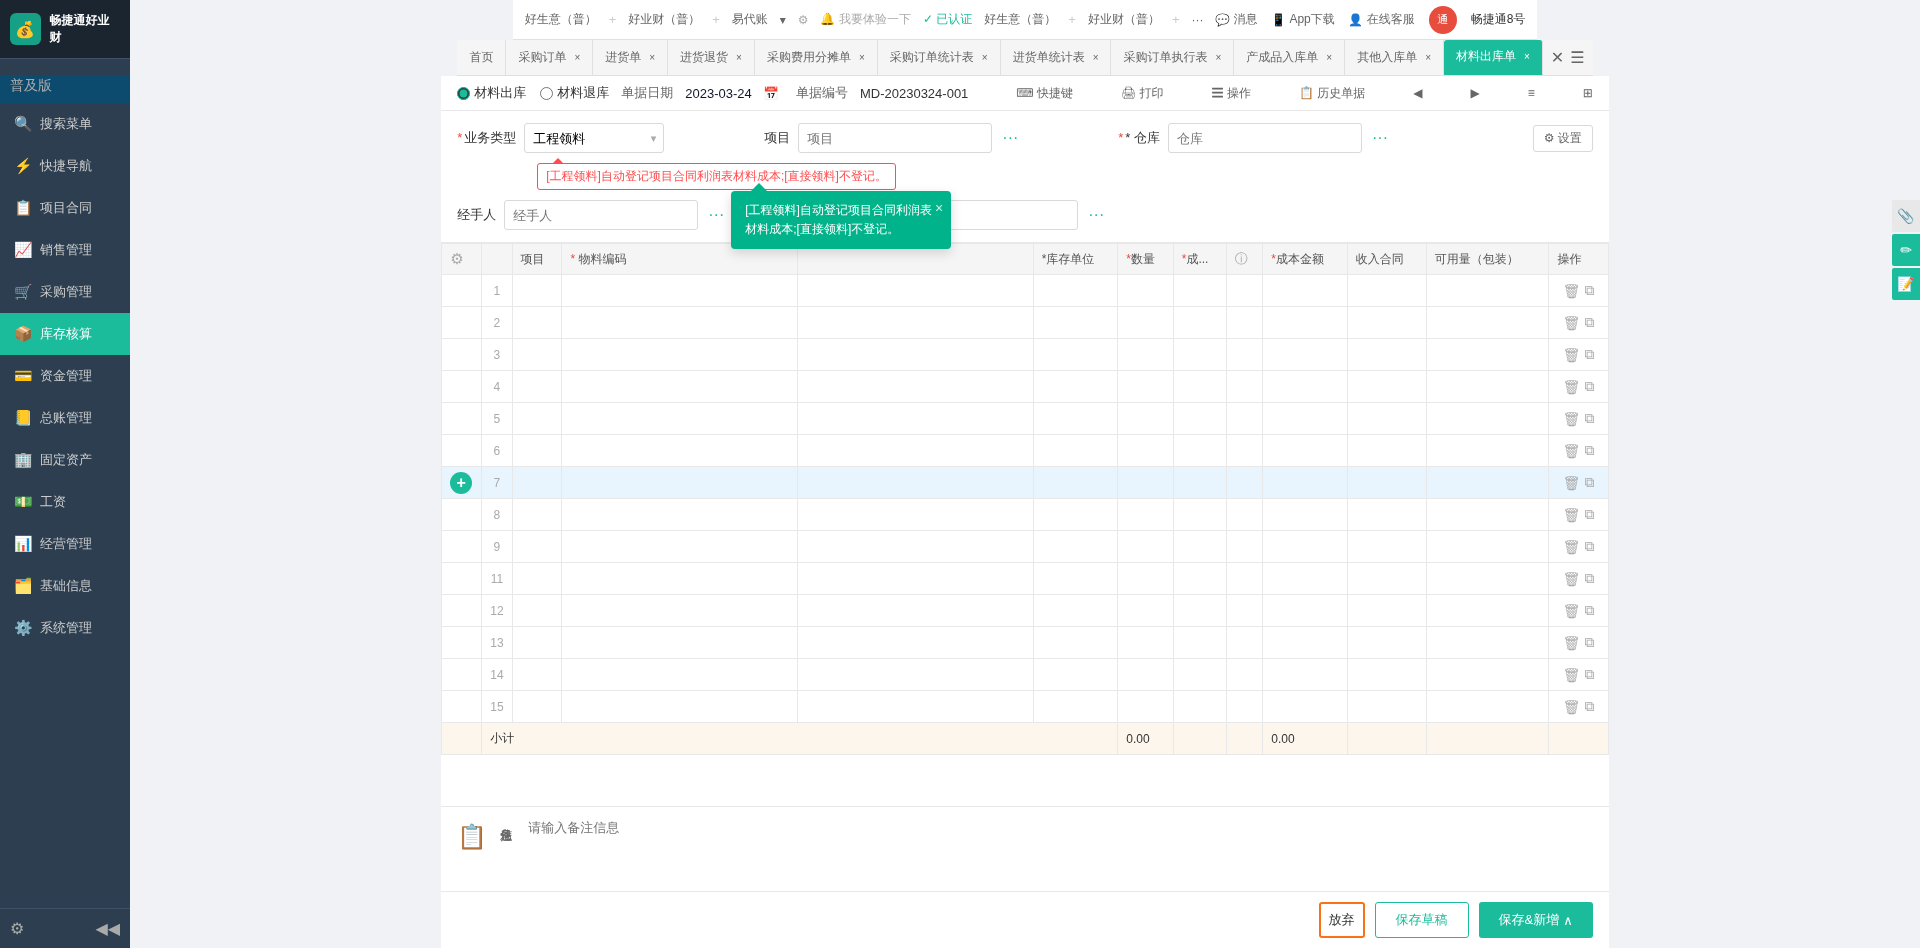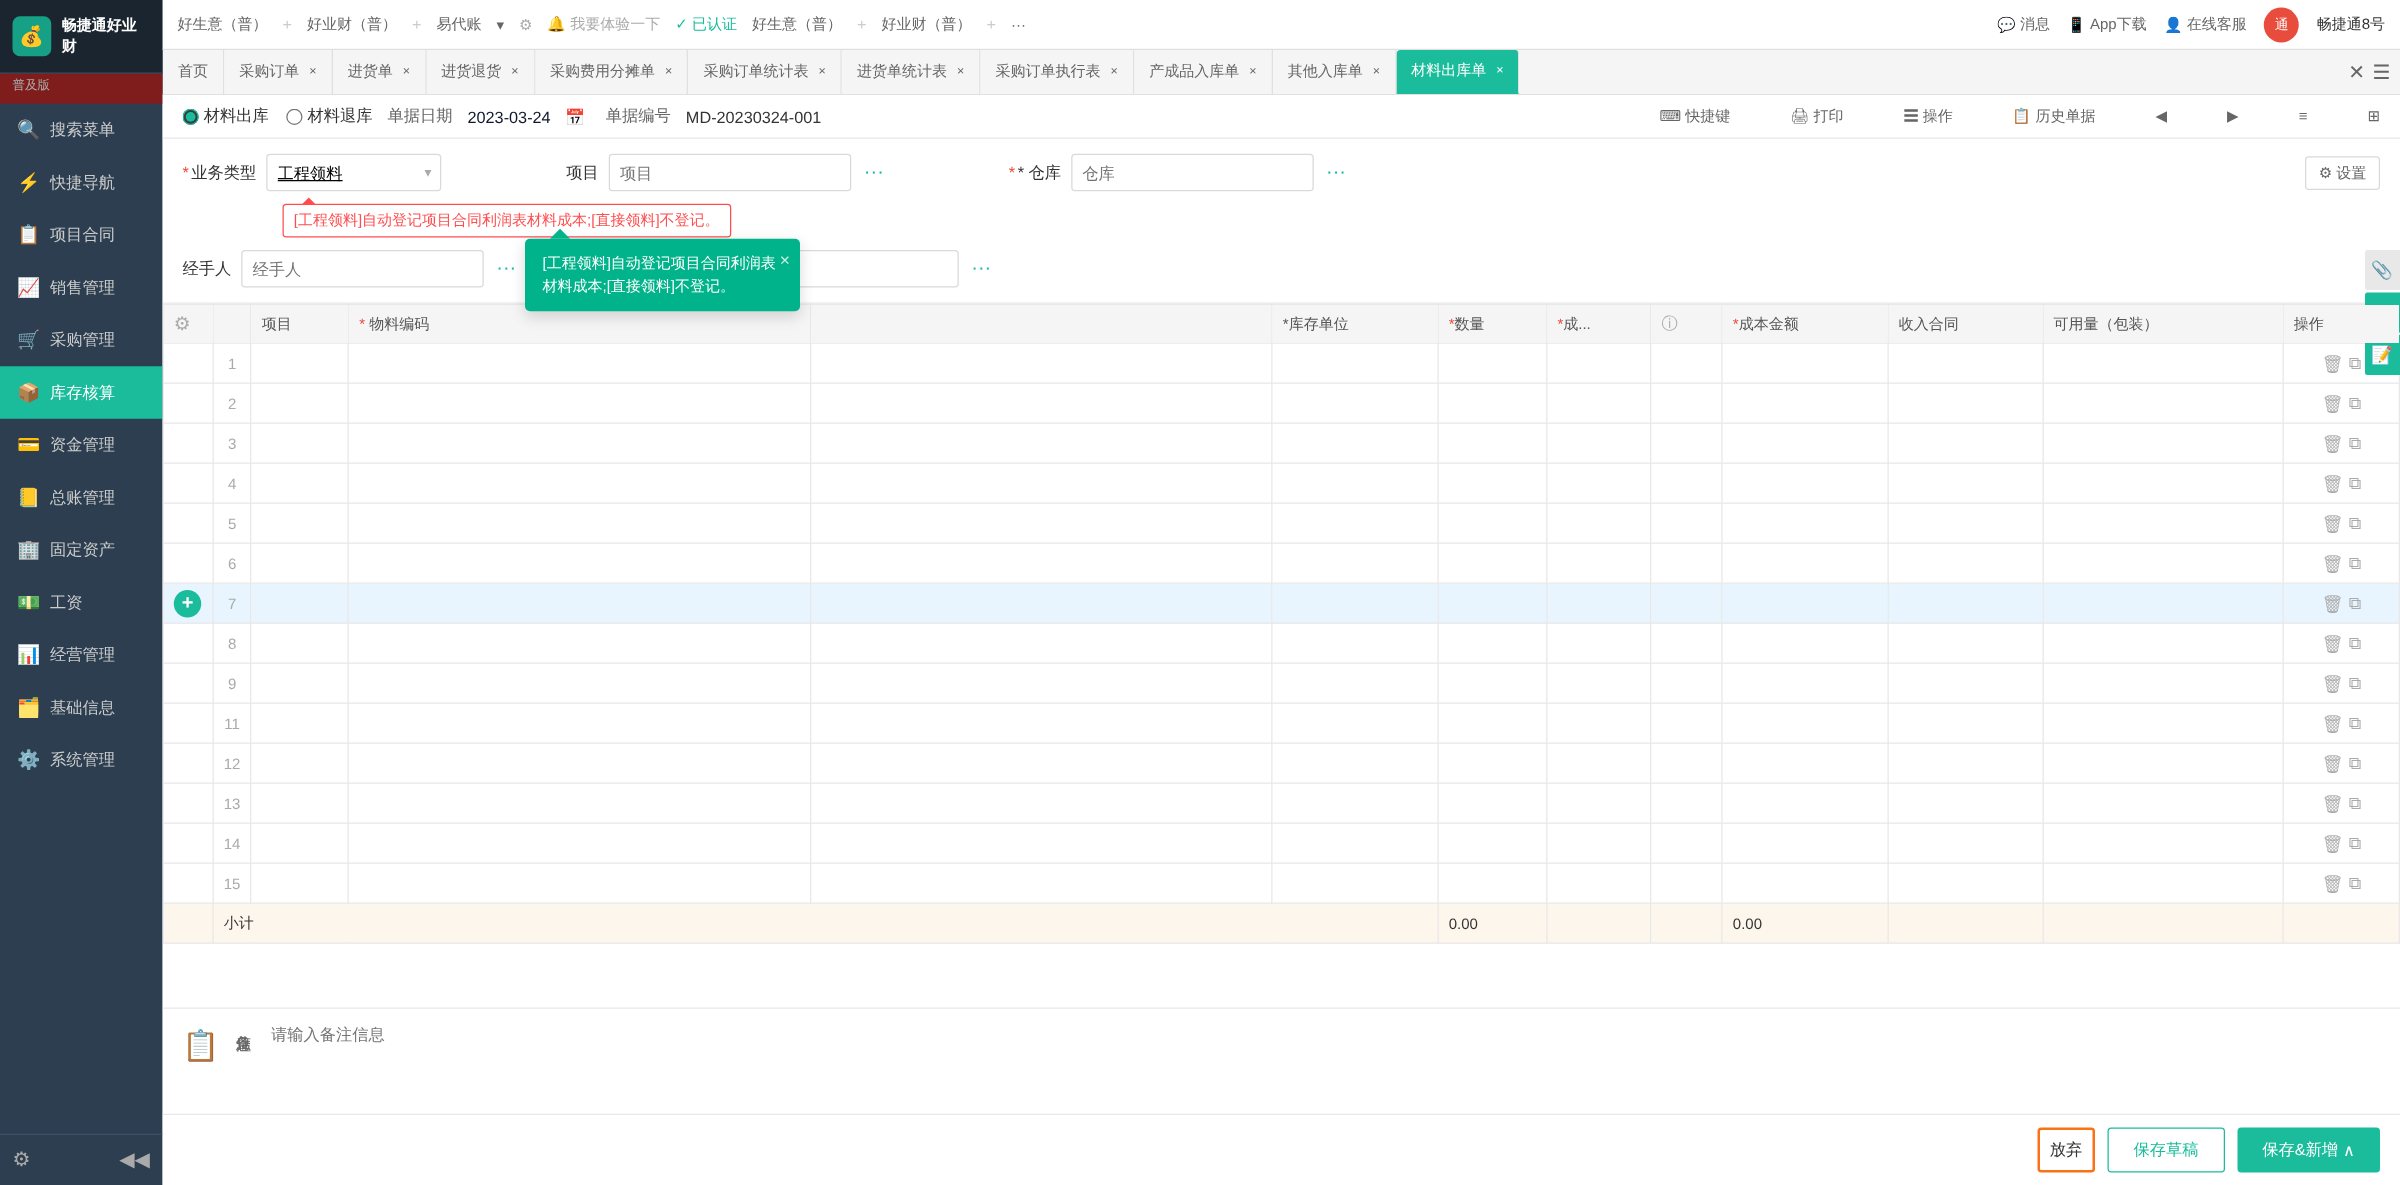--- a/index.html
+++ b/index.html
@@ -5,30 +5,30 @@
     * { box-sizing: border-box; margin: 0; padding: 0; }
     body { font-family: 'Microsoft YaHei', Arial, sans-serif; font-size: 13px; background: #f0f2f5; color: #333; overflow: hidden; height: 948px; }
 
     
     .app-container { display: flex; height: 948px; }
 
     
     .sidebar { width: 130px; background: #2c3e50; color: #fff; display: flex; flex-direction: column; flex-shrink: 0; }
     .sidebar-logo { padding: 12px 10px; background: #1a252f; display: flex; align-items: center; gap: 8px; font-size: 12px; font-weight: bold; color: #fff; border-bottom: 1px solid #3d5166; }
     .sidebar-logo .logo-icon { width: 32px; height: 32px; background: #16a085; border-radius: 6px; display: flex; align-items: center; justify-content: center; font-size: 16px; }
-    .sidebar-edition { font-size: 10px; color: #aaa; padding: 2px 10px 8px; background: #7f1d1d; }
+    .sidebar-edition { font-size: 14px; color: #aaa; padding: 2px 10px 8px; background: #0c4a6e; margin-top: 16px; }
     .sidebar-nav { flex: 1; overflow-y: auto; }
     .sidebar-item { display: flex; align-items: center; gap: 8px; padding: 12px 14px; cursor: pointer; color: #ccc; font-size: 13px; }
     .sidebar-item.active { background: #1abc9c; color: #fff; }
     .sidebar-item .s-icon { font-size: 15px; width: 18px; text-align: center; }
     .sidebar-bottom { padding: 10px; display: flex; justify-content: space-between; border-top: 1px solid #3d5166; }
     .sidebar-bottom-btn { color: #aaa; cursor: pointer; font-size: 16px; }
 
     
-    .main-area { flex: 1; display: flex; flex-direction: column; overflow: hidden; }
+    .main-area { flex: 1; display: flex; flex-direction: column; overflow: hidden; align-items: center; }
 
     
     .top-bar { background: #fff; border-bottom: 1px solid #e0e0e0; padding: 0 12px; height: 40px; display: flex; align-items: center; gap: 12px; }
     .top-nav-item { font-size: 12px; color: #666; cursor: pointer; white-space: nowrap; }
     .top-nav-item.verified { color: #1abc9c; }
     .top-nav-separator { color: #ccc; }
     .top-bar-right { margin-left: auto; display: flex; align-items: center; gap: 14px; font-size: 12px; color: #666; }
     .top-bar-right .msg-icon, .top-bar-right .app-icon, .top-bar-right .service-icon { cursor: pointer; display: flex; align-items: center; gap: 3px; }
     .user-avatar { width: 28px; height: 28px; border-radius: 50%; background: #e74c3c; display: flex; align-items: center; justify-content: center; color: #fff; font-size: 11px; cursor: pointer; }
     .username { font-size: 12px; color: #333; cursor: pointer; }
@@ -59,21 +59,21 @@
     .toolbar-right { margin-left: auto; display: flex; align-items: center; gap: 12px; }
     .toolbar-btn { display: flex; align-items: center; gap: 3px; font-size: 12px; color: #666; cursor: pointer; margin-left: 36px; }
 
     
     .form-area { padding: 12px 16px; border-bottom: 1px solid #e8e8e8; display: flex; flex-direction: column; gap: 10px; position: relative; }
     .form-row { display: flex; align-items: center; gap: 20px; }
     .form-field { display: flex; align-items: center; gap: 8px; }
     .form-label { font-size: 13px; color: #333; white-space: nowrap; }
     .form-label.required::before { content: '*'; color: #e74c3c; margin-right: 2px; }
     .form-input { border: 1px solid #d9d9d9; border-radius: 3px; padding: 4px 8px; font-size: 13px; height: 30px; min-width: 140px; outline: none; }
-    .form-input-select { border: 1px solid #d9d9d9; border-radius: 3px; padding: 4px 24px 4px 8px; font-size: 13px; height: 30px; min-width: 140px; background: #fff; appearance: none; position: relative; cursor: pointer; text-decoration: underline; }
+    .form-input-select { border: 1px solid #d9d9d9; border-radius: 3px; padding: 4px 24px 4px 8px; font-size: 13px; height: 30px; min-width: 140px; background: #fff; appearance: none; position: relative; cursor: pointer; }
     .form-select-wrap { position: relative; display: inline-block; }
     .form-select-wrap::after { content: '▾'; position: absolute; right: 8px; top: 50%; transform: translateY(-50%); color: #aaa; pointer-events: none; font-size: 11px; }
     .form-dots { color: #1abc9c; cursor: pointer; font-size: 16px; margin-left: 2px; }
     .settings-btn { margin-left: auto; background: none; border: 1px solid #d9d9d9; border-radius: 3px; padding: 4px 10px; font-size: 12px; color: #666; cursor: pointer; display: flex; align-items: center; gap: 4px; }
 
     
     .tooltip-popup { position: absolute; left: 200px; top: 30px; background: #00b38a; color: #fff; border-radius: 4px; padding: 10px 14px; font-size: 12px; max-width: 220px; line-height: 1.6; z-index: 100; box-shadow: 0 4px 12px rgba(0,0,0,0.15); }
     .tooltip-popup::before { content: ''; position: absolute; top: -8px; left: 20px; border: 8px solid transparent; border-bottom-color: #00b38a; border-top: 0; }
     .tooltip-close { position: absolute; right: 8px; top: 6px; cursor: pointer; font-size: 14px; color: #fff; opacity: 0.8; }
     .error-tooltip { position: absolute; left: 160px; top: 0px; background: #fff; border: 1px solid #ff4d4f; border-radius: 3px; padding: 4px 8px; font-size: 12px; color: #ff4d4f; white-space: nowrap; z-index: 50; }

